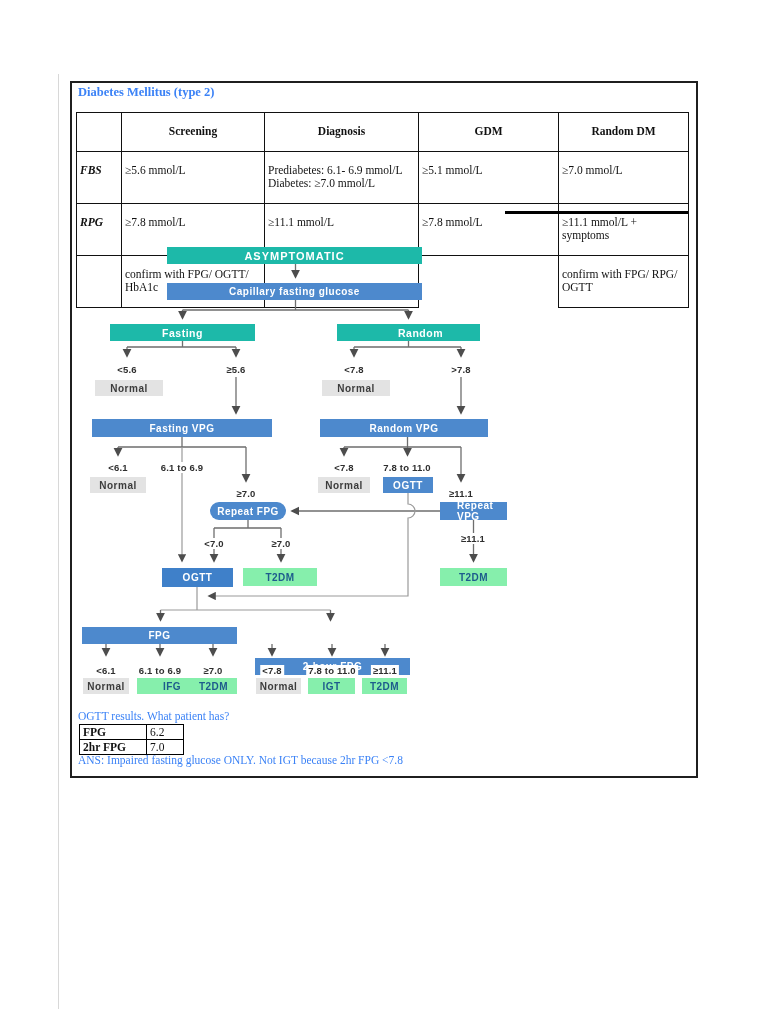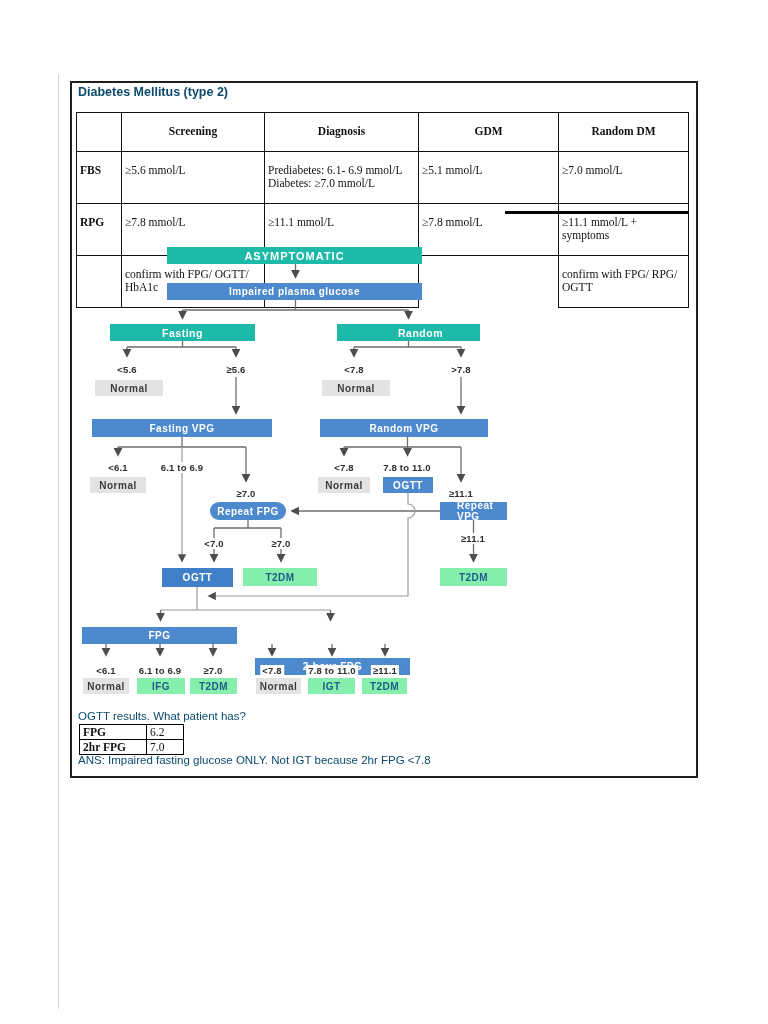--- a/index.html
+++ b/index.html
@@ -1,28 +1,28 @@
 <!DOCTYPE html>
 <html><head>
 <meta charset="utf-8">
 <style>
   html,body{margin:0;padding:0;background:#fff;}
   .page{position:relative;width:768px;height:1024px;background:#ffffff;overflow:hidden;
         font-family:"Liberation Sans",sans-serif;}
   .abs{position:absolute;}
-  .serif{font-family:Liberation Sans, sans-serif;color:#0c4a6e;}
+  .serif{font-family:Liberation Serif, serif;color:#3b82f6;}
   .outer-box{left:70px;top:81px;width:628px;height:697px;border:2px solid #1f1f1f;box-sizing:border-box;}
   .doc-title{left:78px;top:85px;font-size:12.5px;font-weight:bold;}
   .edge-artifact{left:58px;top:74px;width:1px;height:935px;background:#d8d8d8;}
 
   table.sum{border-collapse:collapse;table-layout:fixed;}
   table.sum th,table.sum td{border:1px solid #111;font-family:"Liberation Serif",serif;
       font-size:11.5px;line-height:1.18;padding:12px 3px;vertical-align:top;text-align:left;color:#111;}
   table.sum th{text-align:center;font-weight:bold;}
-  td.rowlab{font-weight:bold;}
+  td.rowlab{font-weight:bold;font-style:italic;}
   .ws{white-space:pre-line;}
   td.nobot{border-bottom:none !important;}
   .quirk-line{left:505px;top:211px;width:183px;height:2.5px;background:#000;}
 
   .fig-caption{left:83px;top:221px;font-size:11.5px;font-weight:bold;color:#1c5a9c;letter-spacing:.2px;}
 
   .node{position:absolute;box-sizing:border-box;display:flex;align-items:center;justify-content:center;
         font-weight:bold;letter-spacing:.5px;}
   .n-teal{background:#1db9a9;color:#fff;font-size:10.5px;}
   .n-blue{background:#4d89cd;color:#fff;font-size:10px;}
@@ -137,21 +137,21 @@
     <path class="wire" d="M330.5 610 V620" marker-end="url(#arw)"></path>
     <path class="wire" d="M106 644 V655" marker-end="url(#arw)"></path>
     <path class="wire" d="M160 644 V655" marker-end="url(#arw)"></path>
     <path class="wire" d="M213 644 V655" marker-end="url(#arw)"></path>
     <path class="wire" d="M272 644 V655" marker-end="url(#arw)"></path>
     <path class="wire" d="M332 644 V655" marker-end="url(#arw)"></path>
     <path class="wire" d="M385 644 V655" marker-end="url(#arw)"></path>
   </svg>
 
   <div class="node n-teal big" style="left:167px;top:247px;width:255px;height:17px;">ASYMPTOMATIC</div>
-  <div class="node n-blue" style="left:167px;top:283px;width:255px;height:17px;">Impaired plasma glucose</div>
+  <div class="node n-blue" style="left:167px;top:283px;width:255px;height:17px;">Capillary fasting glucose</div>
   <div class="node n-teal" style="left:110px;top:324px;width:145px;height:17px;">Fasting</div>
   <div class="node n-teal" style="left:337px;top:324px;width:143px;height:17px;padding-left:24px;">Random</div>
 
   <span class="lbl" style="left:127px;top:364px;">&lt;5.6</span>
   <span class="lbl" style="left:236px;top:364px;">≥5.6</span>
   <span class="lbl" style="left:354px;top:364px;">&lt;7.8</span>
   <span class="lbl" style="left:461px;top:364px;">&gt;7.8</span>
 
   <div class="node n-gray" style="left:95px;top:380px;width:68px;height:16px;">Normal</div>
   <div class="node n-gray" style="left:322px;top:380px;width:68px;height:16px;">Normal</div>
@@ -185,21 +185,21 @@
   <div class="node n-blue" style="left:255px;top:658px;width:155px;height:17px;">2-hour FPG</div>
 
   <span class="lbl" style="left:106px;top:665px;">&lt;6.1</span>
   <span class="lbl" style="left:160px;top:665px;">6.1 to 6.9</span>
   <span class="lbl" style="left:213px;top:665px;">≥7.0</span>
   <span class="lbl" style="left:272px;top:665px;">&lt;7.8</span>
   <span class="lbl" style="left:332px;top:665px;">7.8 to 11.0</span>
   <span class="lbl" style="left:385px;top:665px;">≥11.1</span>
 
   <div class="node n-gray" style="left:83px;top:678px;width:46px;height:16px;">Normal</div>
-  <div class="node n-light" style="left:137px;top:678px;width:48px;height:16px;">IFG</div>
+  <div class="node n-light" style="left:137px;top:678px;width:70px;height:16px;">IFG</div>
   <div class="node n-light" style="left:190px;top:678px;width:47px;height:16px;">T2DM</div>
   <div class="node n-gray" style="left:256px;top:678px;width:45px;height:16px;">Normal</div>
   <div class="node n-light" style="left:308px;top:678px;width:47px;height:16px;">IGT</div>
   <div class="node n-light" style="left:362px;top:678px;width:45px;height:16px;">T2DM</div>
 
   <div class="abs serif quiz-prompt">OGTT results. What patient has?</div>
   <table class="quiz abs" style="left:79px;top:724px;width:104px;">
     <colgroup>
         <col style="width:67px">
         <col style="width:37px">

